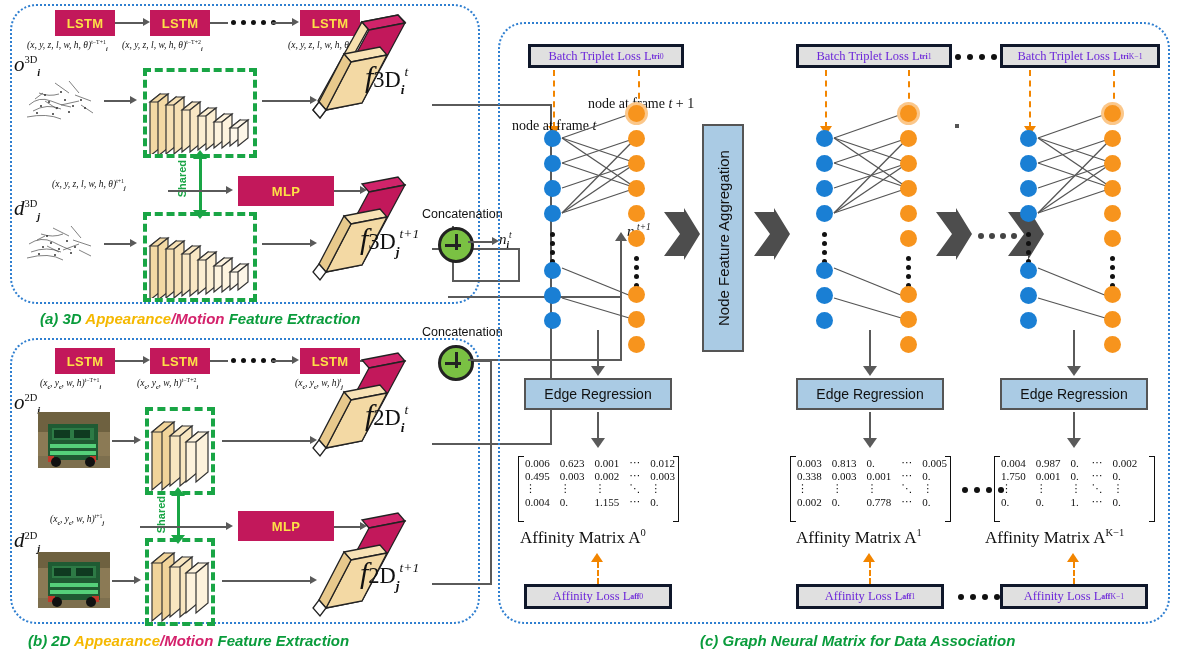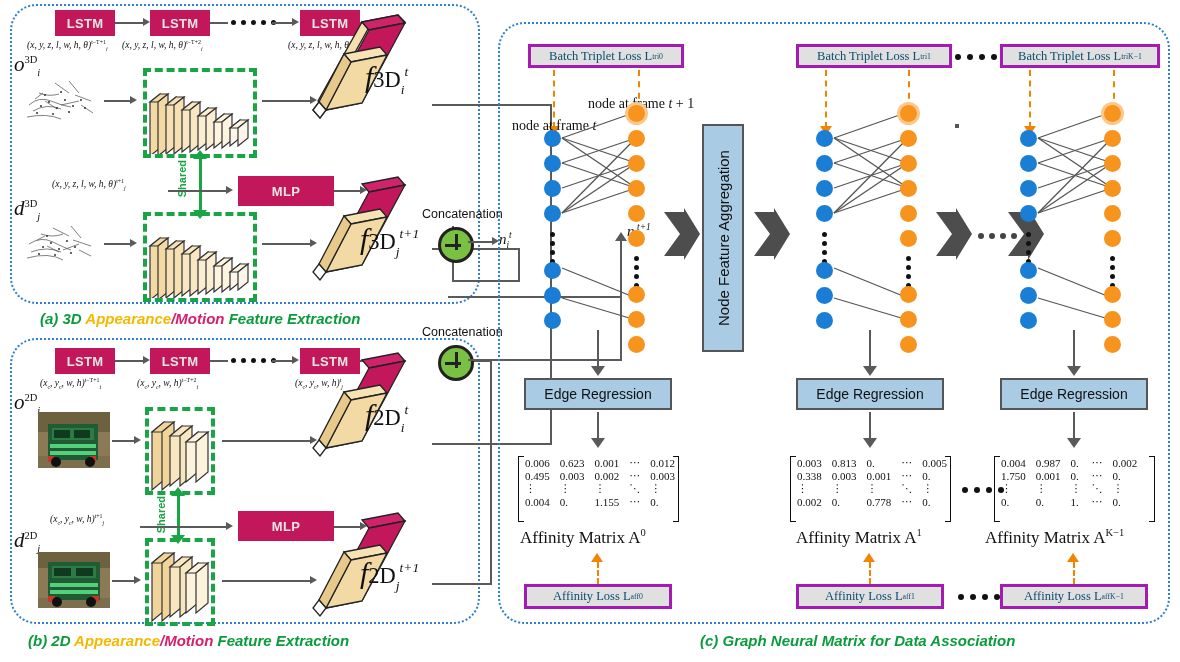--- a/index.html
+++ b/index.html
@@ -4,39 +4,39 @@
 <style>
   html,body{margin:0;padding:0;background:#fff;}
   body{width:1180px;height:662px;position:relative;overflow:hidden;
        font-family:"Liberation Sans", sans-serif;}
   .abs{position:absolute;}
 
   
   .panel{border:2px dotted #2f7fd0;border-radius:26px;box-sizing:border-box;}
 
   
-  .mag{background:#c2185b;color:#e5e5e5;display:flex;align-items:center;justify-content:center;
+  .mag{background:#c2185b;color:#fde047;display:flex;align-items:center;justify-content:center;
        font-size:13px;font-weight:600;letter-spacing:.3px;box-sizing:border-box;}
 
   
   .bluebox{background:#aacbe4;border:2.5px solid #555;box-sizing:border-box;
            display:flex;align-items:center;justify-content:center;
            font-size:14px;color:#111;}
   .bluebox.vert{writing-mode:vertical-rl;transform:rotate(180deg);font-size:15px;}
 
   
-  .lossbox{background:#e0e0e0;border:3px solid #a21caf;box-sizing:border-box;
+  .lossbox{background:#e0e0e0;border:3px solid #0f172a;box-sizing:border-box;
            display:flex;align-items:center;justify-content:center;
-           font-family:"Liberation Serif",serif;font-size:12.5px;color:#0c4a6e;}
+           font-family:"Liberation Serif",serif;font-size:12.5px;color:#6d28d9;}
 
   
   .ser{font-family:"Liberation Serif",serif;color:#111;}
   .ital{font-style:italic;}
   sup.s{font-size:.62em;vertical-align:super;font-style:normal;}
-  sub.s{font-size:.62em;vertical-align:sub;font-style:italic;}
+  sub.s{font-size:.62em;vertical-align:sub;font-style:italic;font-weight:bold;}
 
   
   .cap{font-size:15px;font-weight:bold;font-style:italic;color:#0a9c3c;white-space:nowrap;}
   .cap .yel{color:#f5b800;}
   .cap .pnk{color:#d4216b;}
 
   
   .node{border-radius:50%;position:absolute;}
   .nblue{background:#1a7fd4;}
   .norg{background:#f7941d;}

